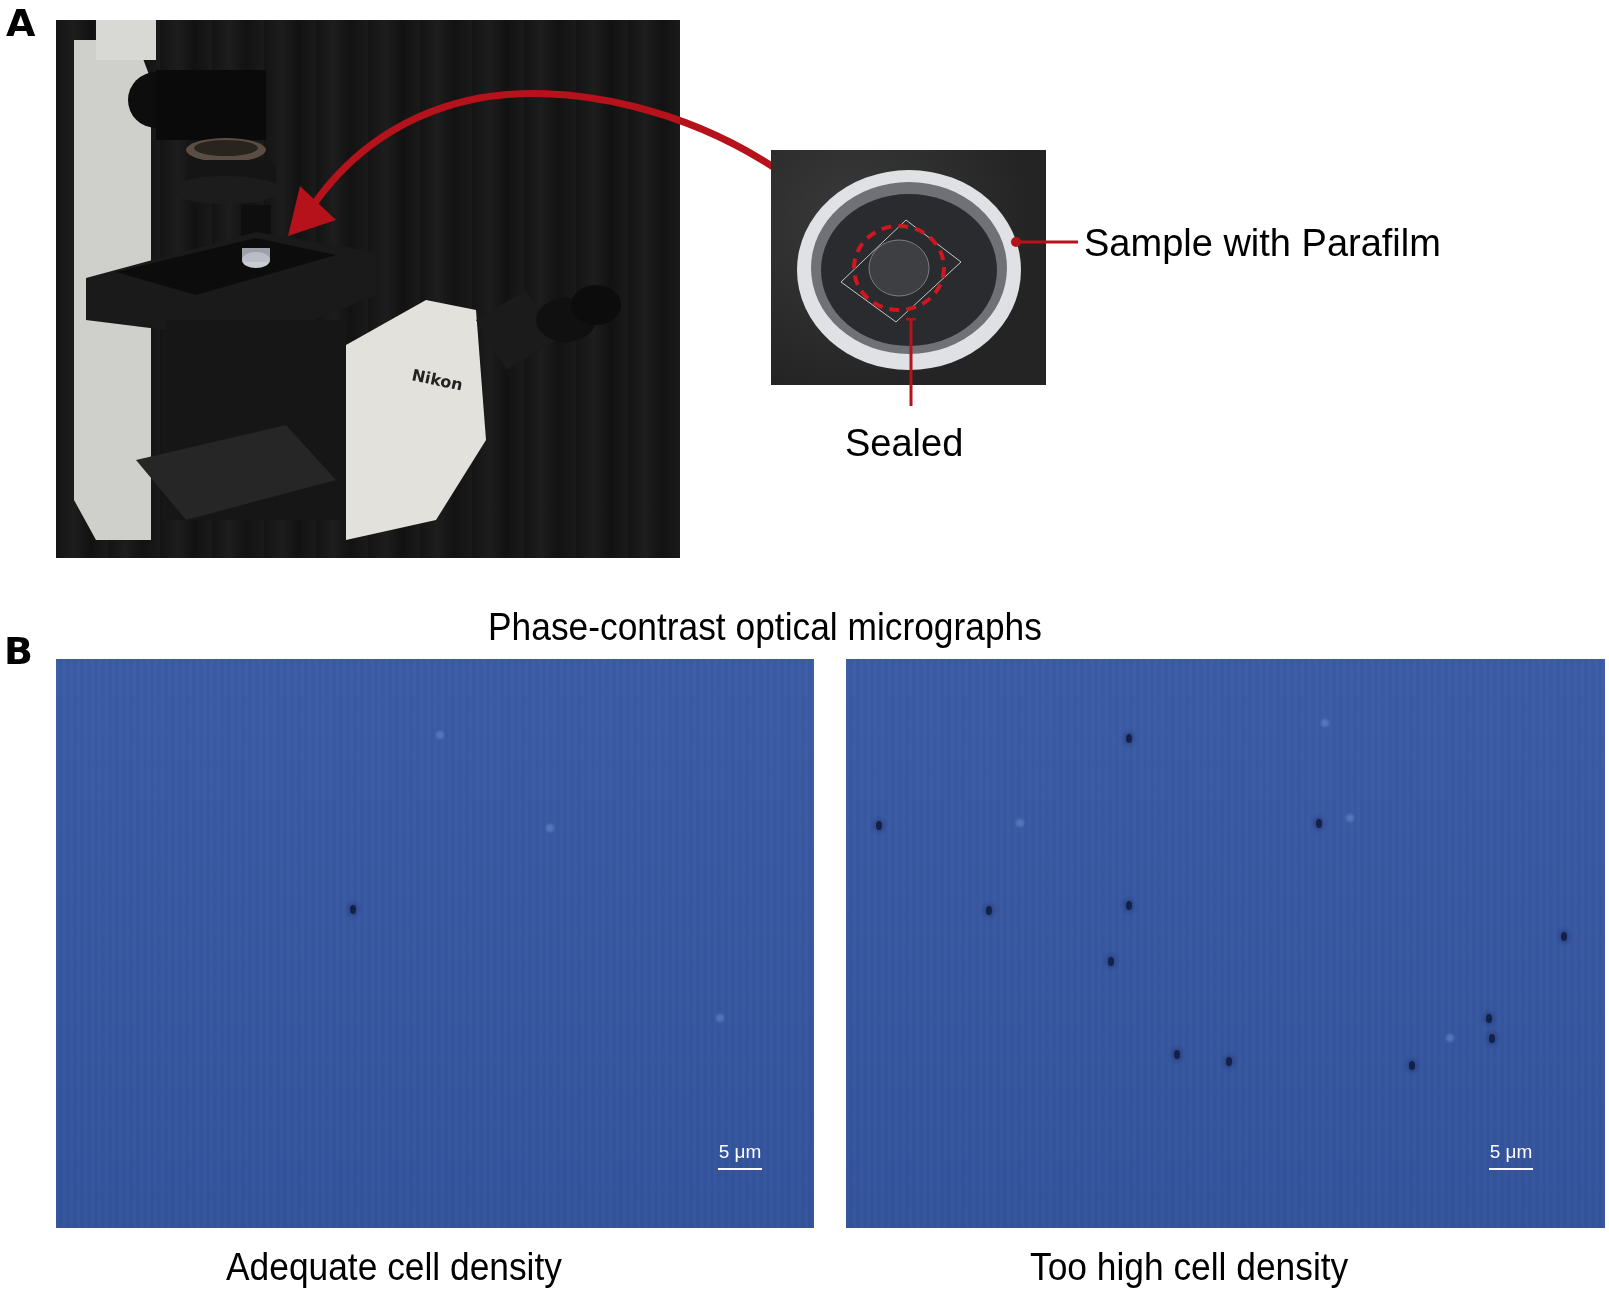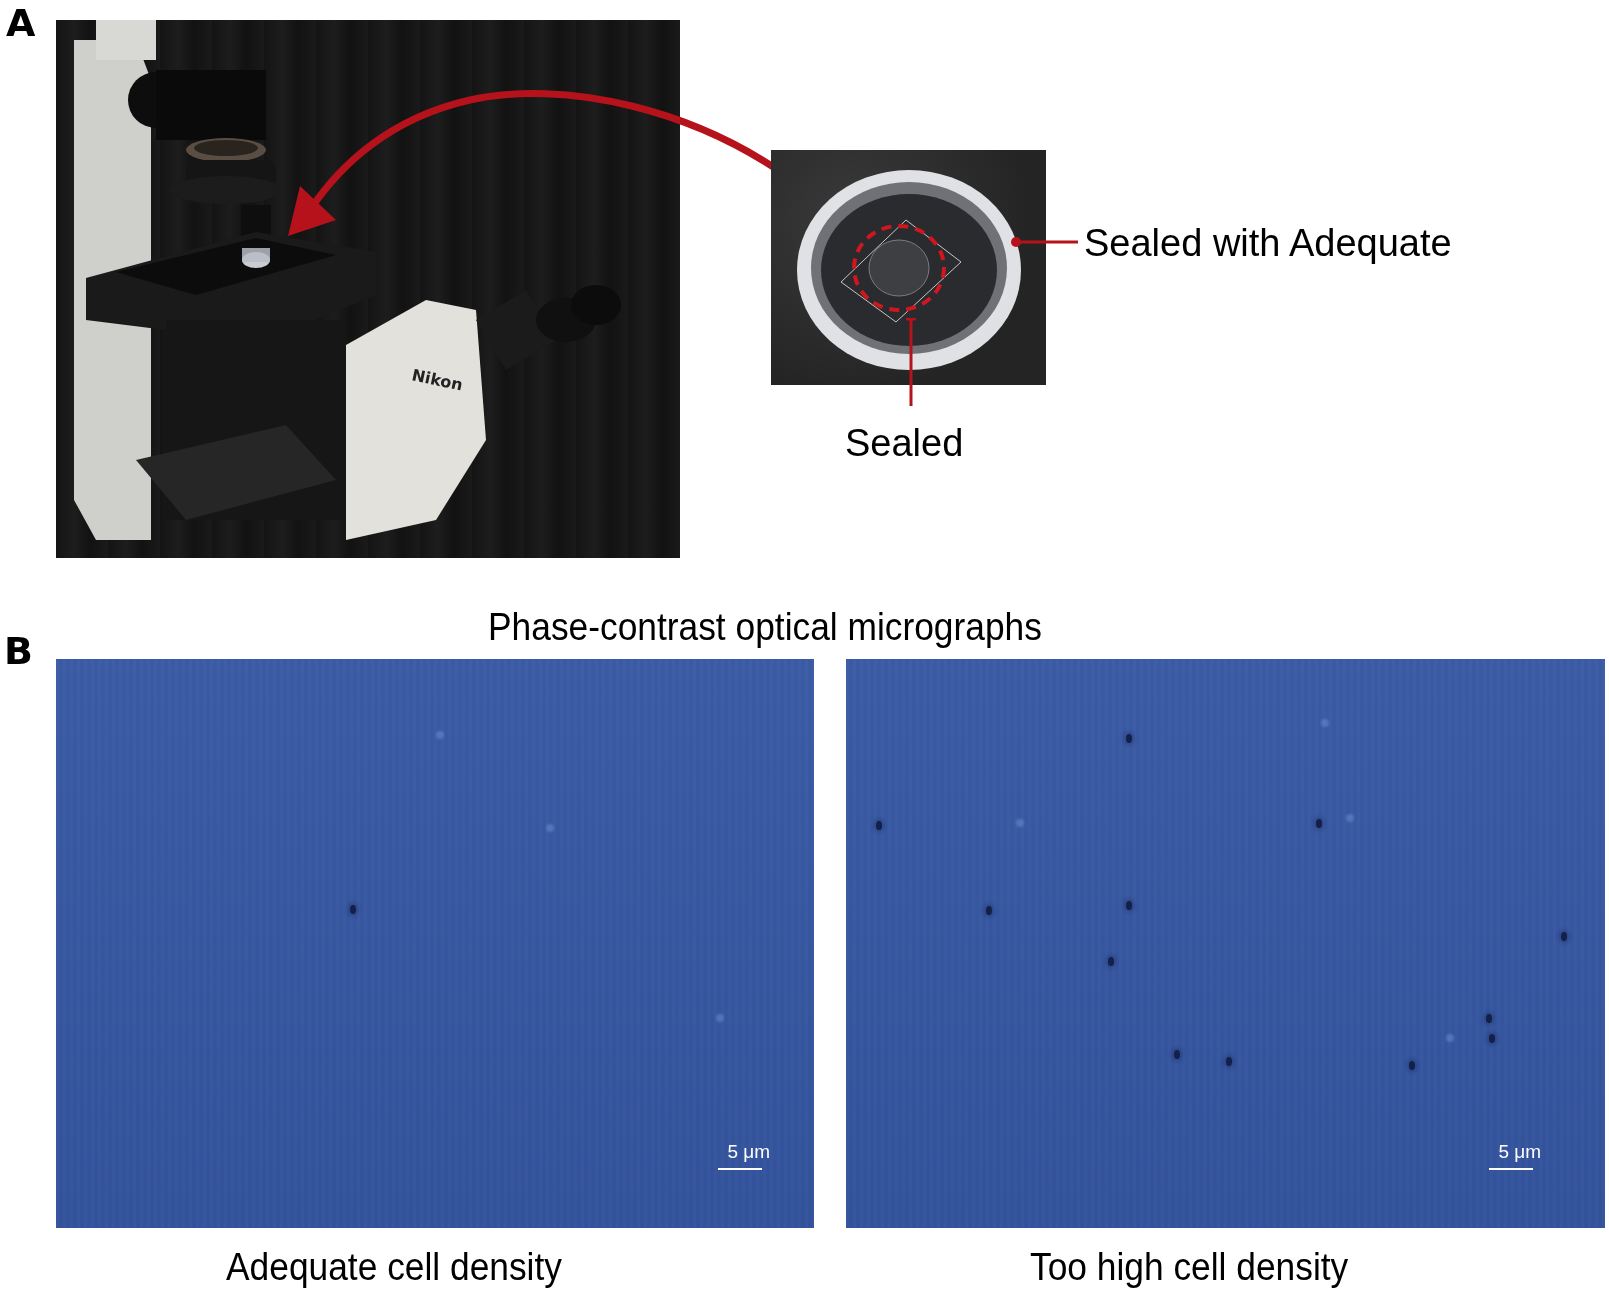--- a/index.html
+++ b/index.html
@@ -21,21 +21,21 @@
 
   
   .micro { top:659px; height:569px; background:#3556a3;
      background-image: linear-gradient(180deg, rgba(255,255,255,0.03), rgba(0,0,0,0.04)),
        repeating-linear-gradient(90deg, rgba(255,255,255,0.015) 0 3px, rgba(0,0,0,0.015) 3px 7px);
      overflow:hidden; }
   #micro-left { left:56px; width:758px; }
   #micro-right { left:846px; width:759px; }
   .cell { position:absolute; width:6px; height:9px; background:#13204a; border-radius:50%; box-shadow:0 0 4px 2px rgba(20,30,70,0.35); }
   .ghost { position:absolute; width:8px; height:8px; background:rgba(120,150,220,0.45); border-radius:50%; filter:blur(1px); }
-  .scalebar { position:absolute; color:#fff; font-size:19px; text-align:right; width:60px; }
+  .scalebar { position:absolute; color:#fff; font-size:19px; text-align:center; width:60px; }
   .scalebar .bar { display:block; width:44px; height:2px; background:#fff; margin:5px auto 0; }
 </style>
 </head>
 <body>
 
 <div class="abs panel-letter" style="left:6px;top:4px;">A</div>
 
 <div id="photo-a" class="abs">
   <div class="curtain"></div>
   <svg width="624" height="538" viewBox="0 0 624 538" style="position:absolute;left:0;top:0">
@@ -81,21 +81,21 @@
     <polygon points="70,132 135,70 190,112 125,172" fill="none" stroke="#c6c6c6" stroke-width="1"></polygon>
     <ellipse cx="128" cy="118" rx="30" ry="28" fill="#3e3f43" stroke="#7c7d80" stroke-width="1"></ellipse>
     <ellipse cx="128" cy="118" rx="45" ry="42" fill="none" stroke="#d0161f" stroke-width="4" stroke-dasharray="10 7"></ellipse>
   </svg>
 </div>
 
 <svg class="abs" style="left:1010px;top:236px" width="70" height="12">
   <circle cx="6" cy="6" r="5" fill="#b5121b"></circle>
   <line x1="6" y1="6" x2="68" y2="6" stroke="#b5121b" stroke-width="3"></line>
 </svg>
-<div class="abs label" style="left:1084px;top:224px;">Sealed with Adequate</div>
+<div class="abs label" style="left:1084px;top:224px;">Sample with Parafilm</div>
 
 <svg class="abs" style="left:905px;top:318px" width="12" height="90">
   <line x1="1" y1="1" x2="11" y2="1" stroke="#b5121b" stroke-width="3"></line>
   <line x1="6" y1="1" x2="6" y2="88" stroke="#b5121b" stroke-width="3"></line>
 </svg>
 <div class="abs label" style="left:845px;top:424px;">Sealed</div>
 
 <div class="abs panel-letter" style="left:4px;top:632px;">B</div>
 <div class="abs caption" style="left:488px;top:608px;">Phase-contrast optical micrographs</div>
 

